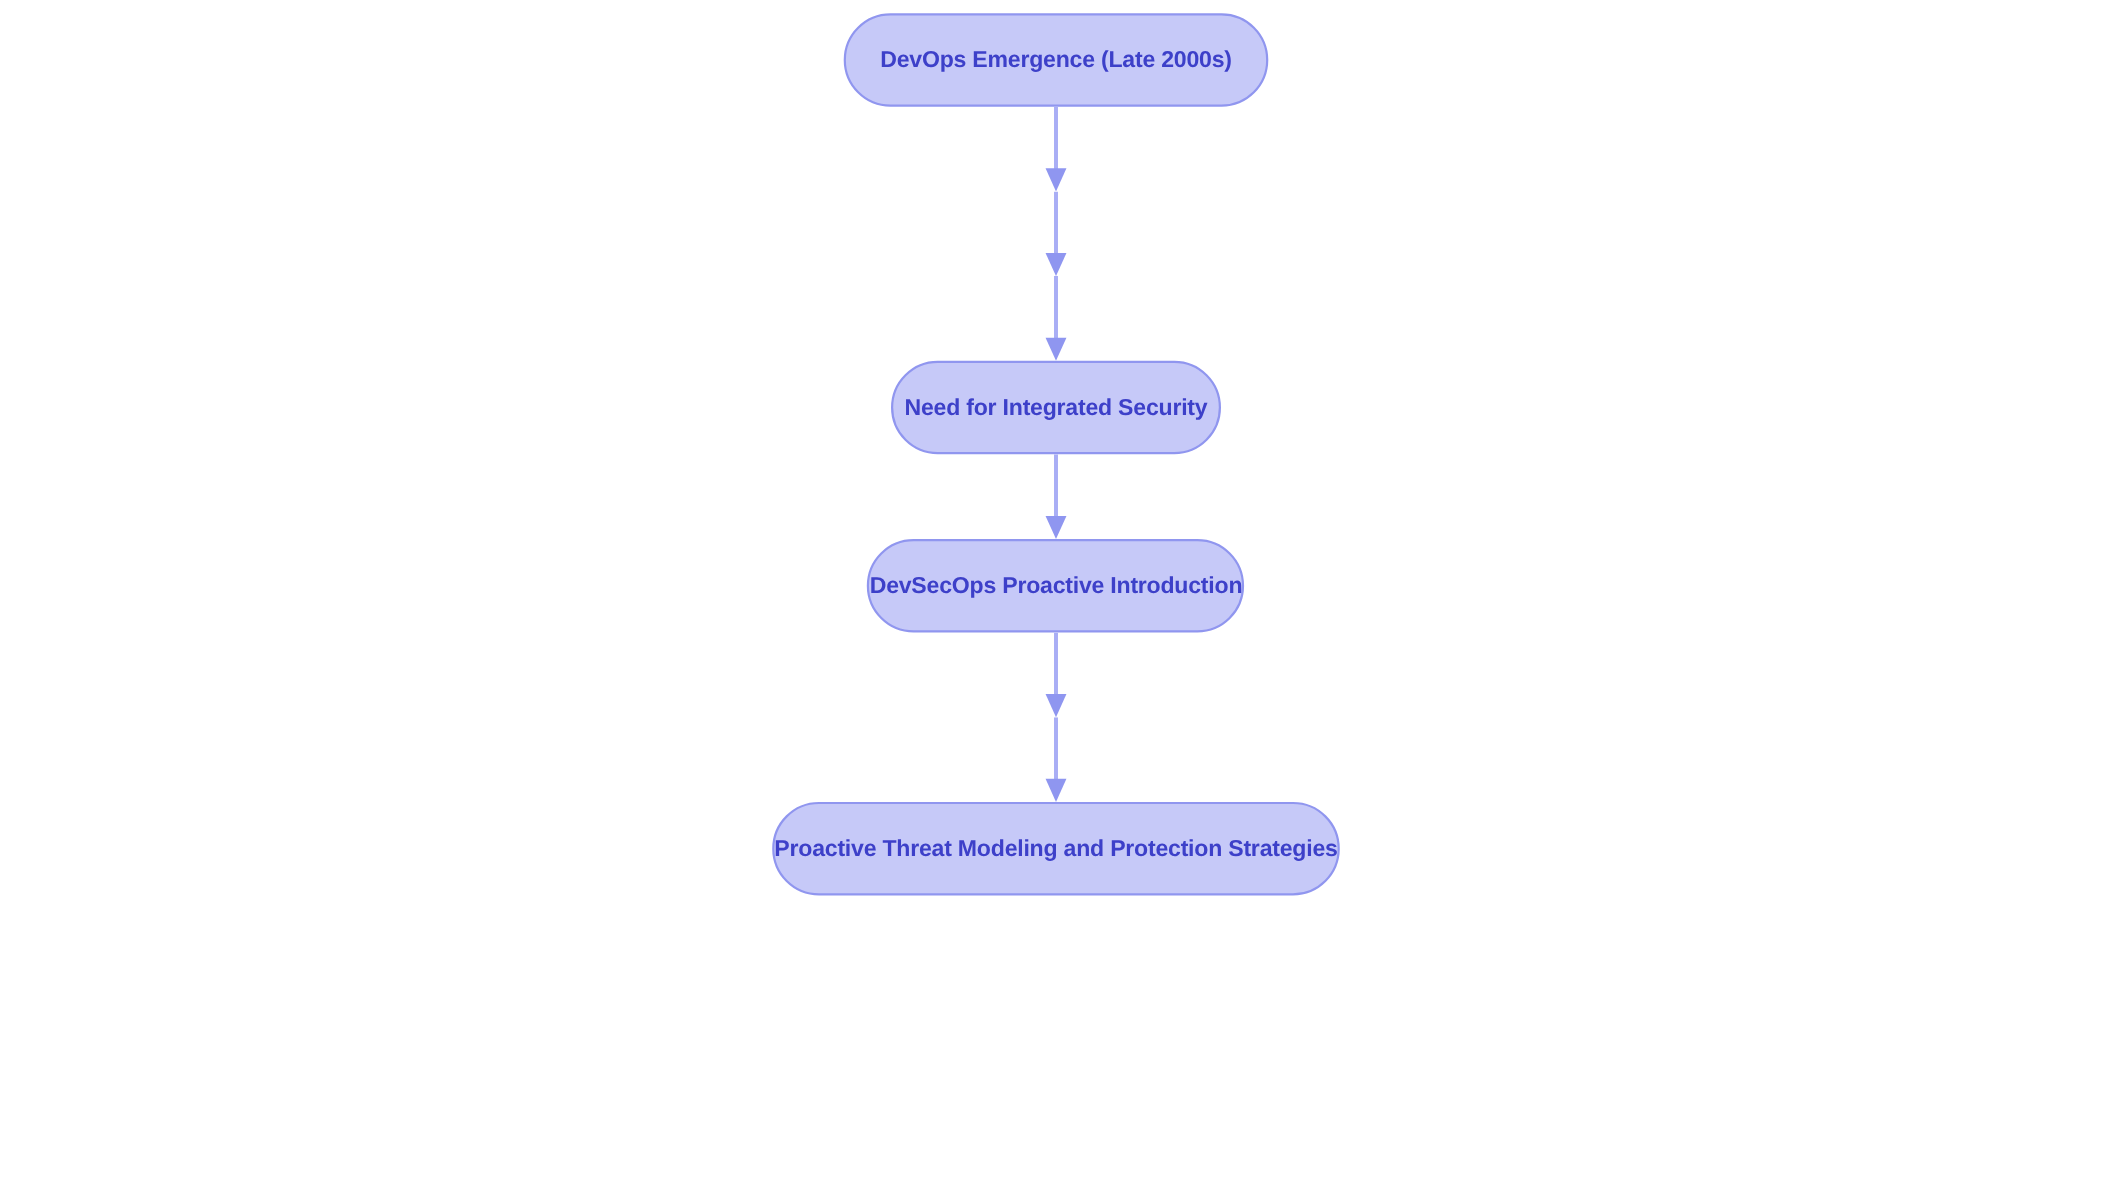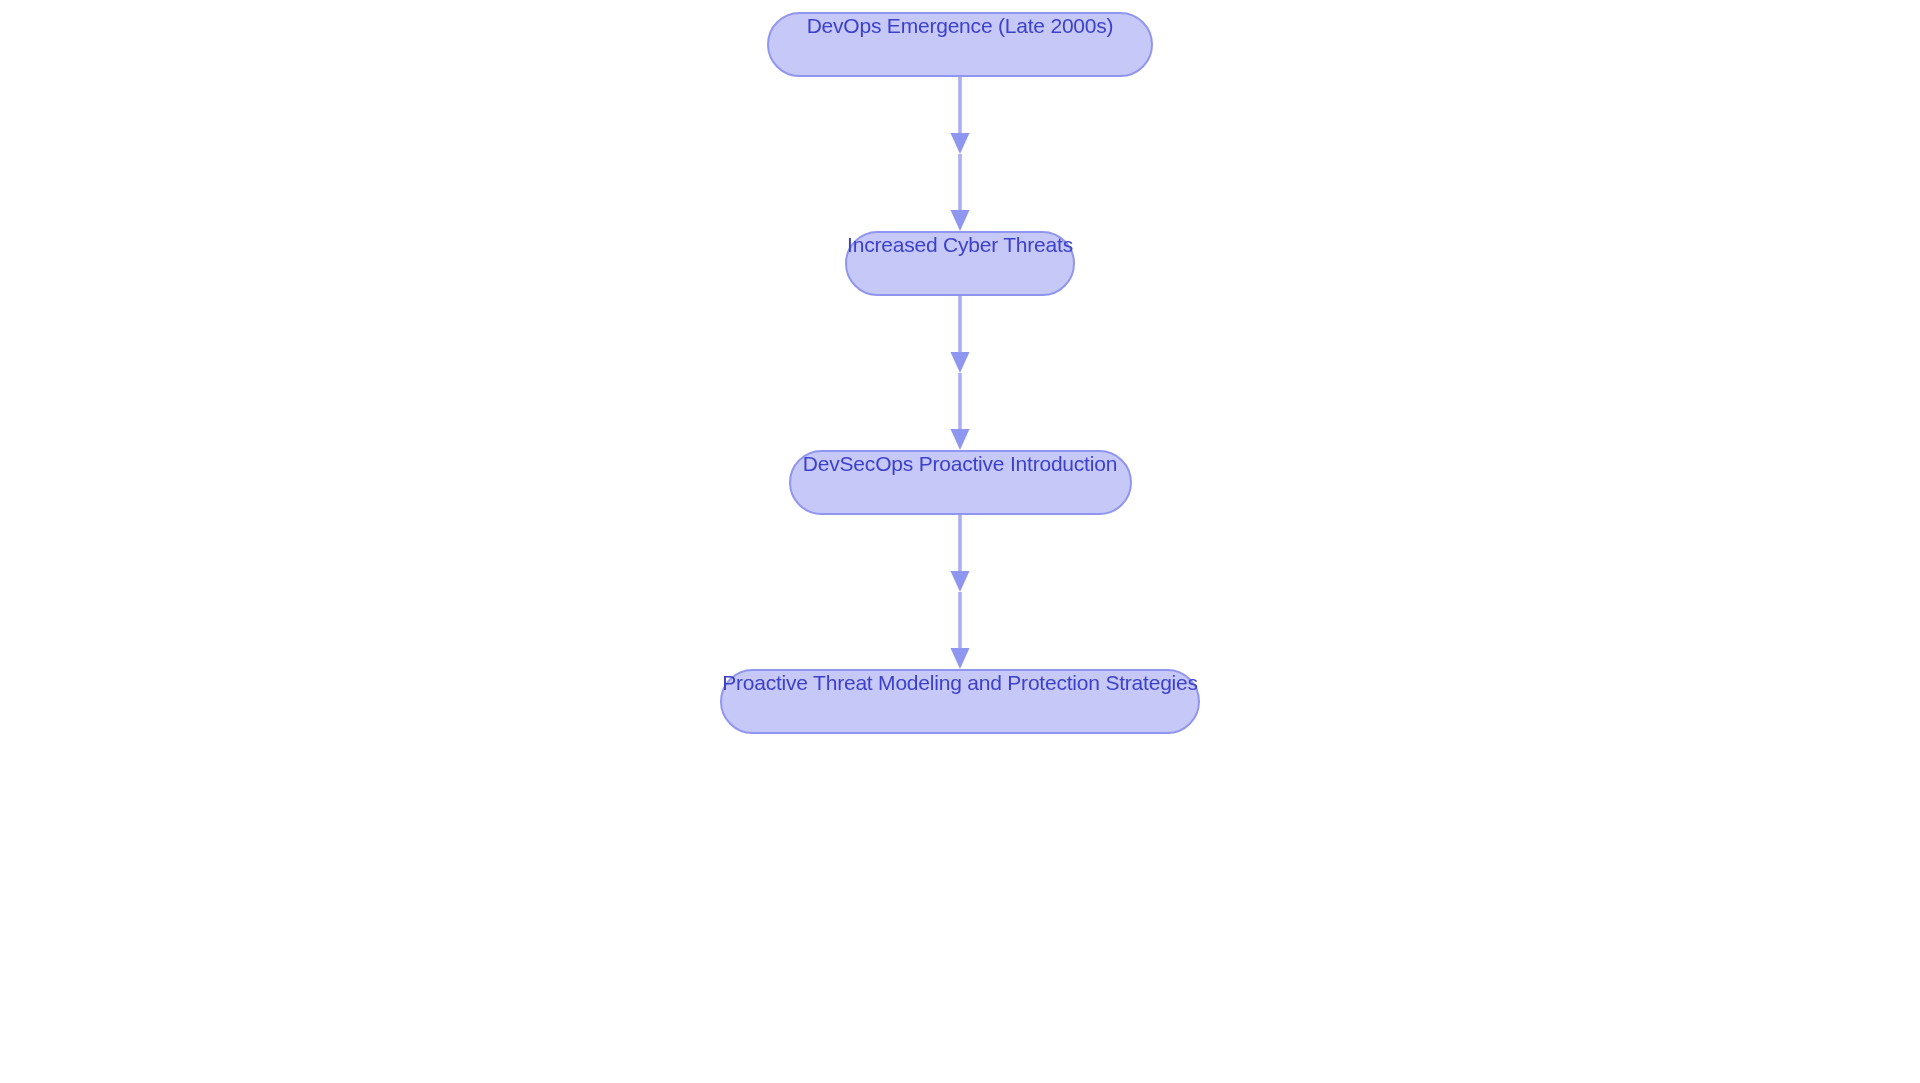--- a/index.html
+++ b/index.html
@@ -15,27 +15,28 @@
   body{font-family:"Liberation Sans","DejaVu Sans",sans-serif;}
   .canvas{
     width:1920px;height:1083px;
     display:flex;justify-content:center;
   }
   .flow{
     display:flex;flex-direction:column;align-items:center;
     padding-top:12px;
   }
   .node{
-    height:65px;
+    height:85px;
     border-radius:43px;
     background:var(--node-fill);
     border:2px solid var(--node-border);
-    display:flex;justify-content:center;
+    display:flex;align-items:center;justify-content:center;
     white-space:nowrap;
     flex:0 0 auto;
+    font-weight:bold;
   }
   .node-label{
     font-size:21px;
     letter-spacing:-0.01em;
     color:var(--node-text);
   }
   
   .flow > .node:nth-child(1){width:386px;}
   .flow > .node:nth-child(3){width:334px;}
   .flow > .node:nth-child(5){width:300px;}
@@ -69,31 +70,31 @@
   </div>
 
 
   <div class="connector">
     <svg class="arrow-svg" width="26" height="77" viewBox="0 0 26 77" aria-hidden="true">
       <line x1="13" y1="0" x2="13" y2="58"></line>
       <polygon points="3.5,56 22.5,56 13,77"></polygon>
     </svg>
   </div>
 
-  <div class="node">
-    <span class="node-label">Increased Cyber Threats</span>
-  </div>
 
   <div class="connector">
     <svg class="arrow-svg" width="26" height="77" viewBox="0 0 26 77" aria-hidden="true">
       <line x1="13" y1="0" x2="13" y2="58"></line>
       <polygon points="3.5,56 22.5,56 13,77"></polygon>
     </svg>
   </div>
 
+  <div class="node">
+    <span class="node-label">Need for Integrated Security</span>
+  </div>
 
   <div class="connector">
     <svg class="arrow-svg" width="26" height="77" viewBox="0 0 26 77" aria-hidden="true">
       <line x1="13" y1="0" x2="13" y2="58"></line>
       <polygon points="3.5,56 22.5,56 13,77"></polygon>
     </svg>
   </div>
 
   <div class="node">
     <span class="node-label">DevSecOps Proactive Introduction</span>

